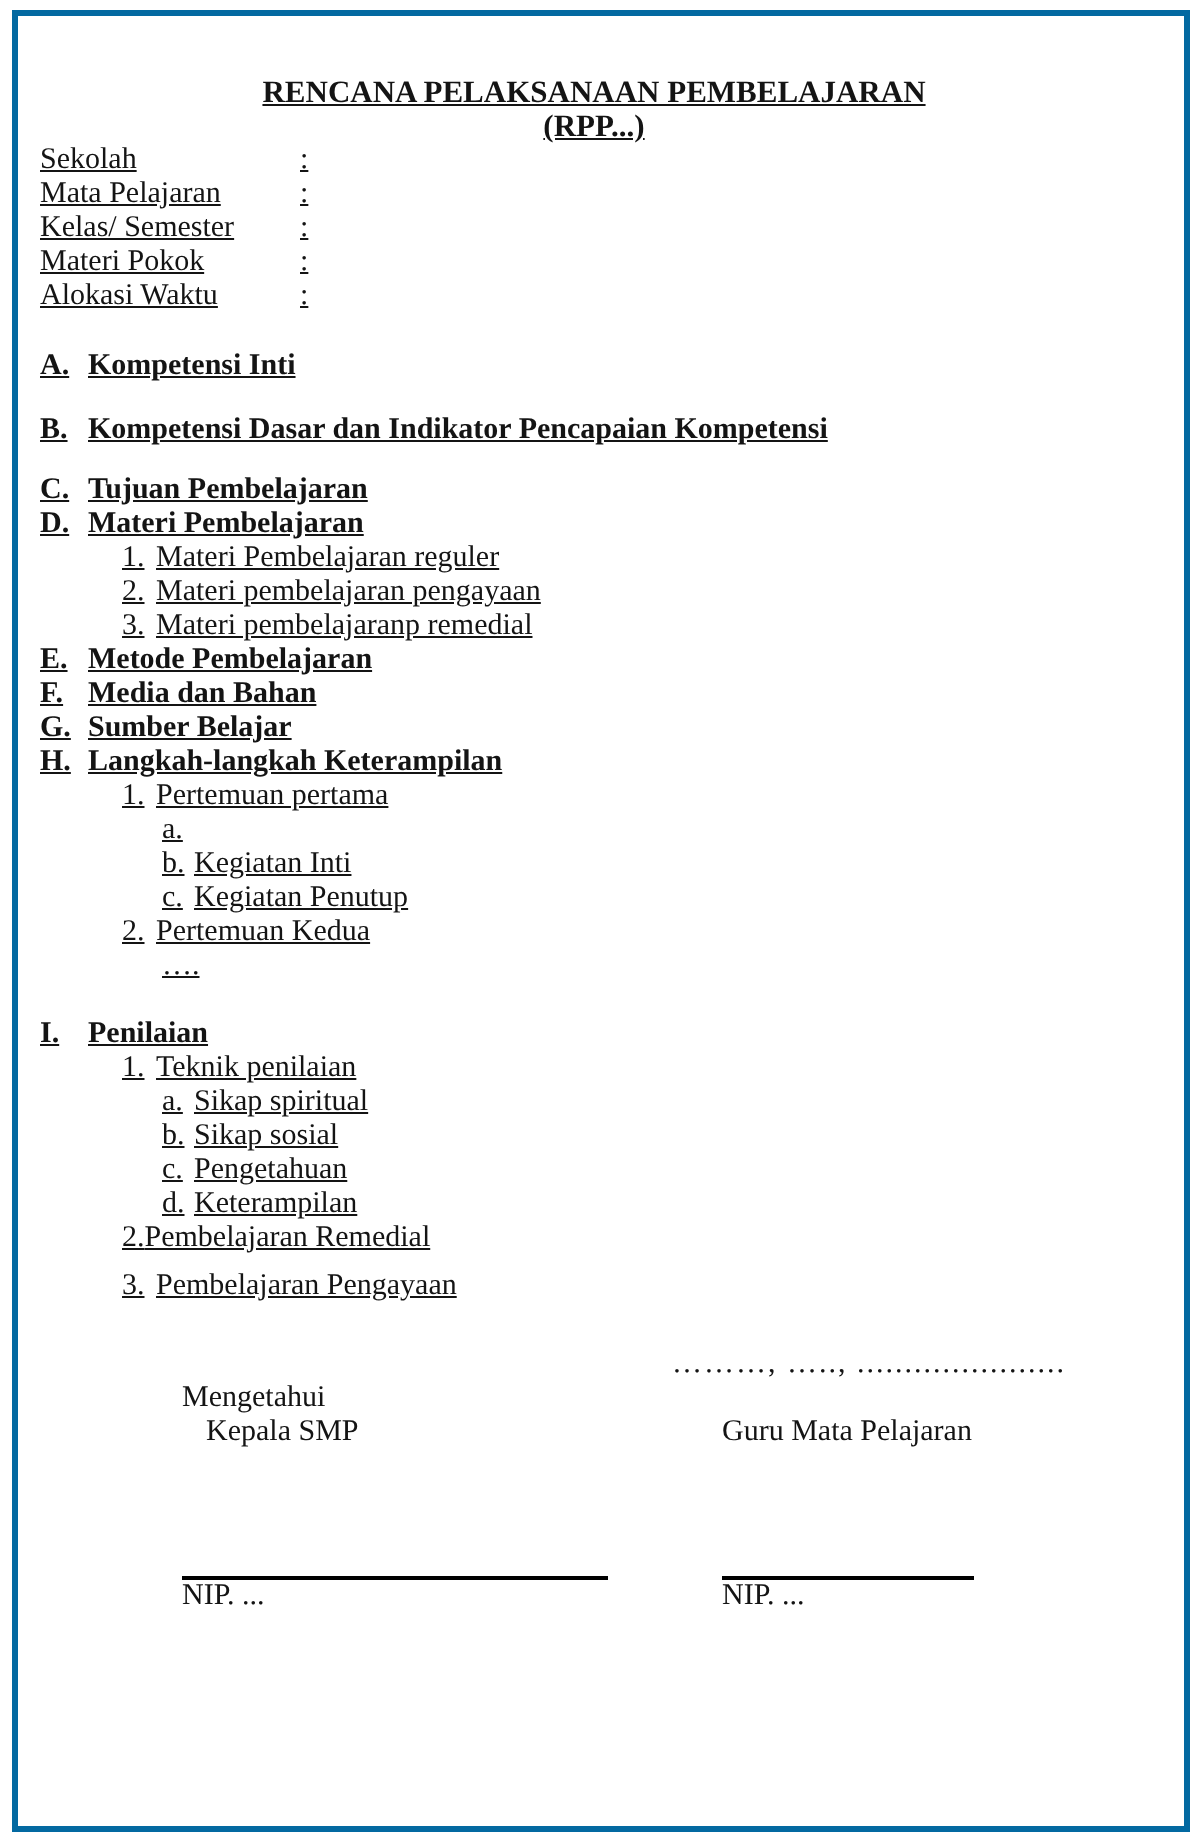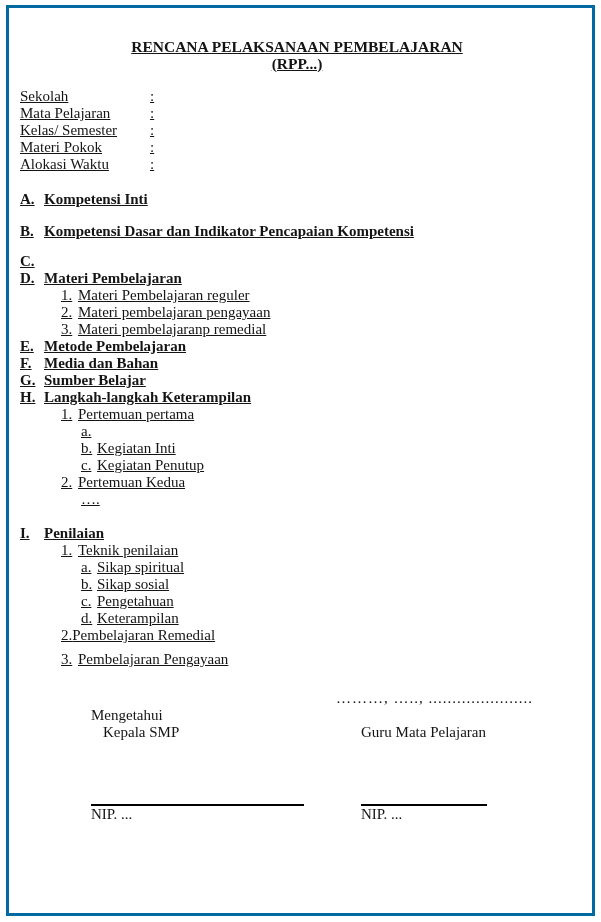--- a/index.html
+++ b/index.html
@@ -9,21 +9,21 @@
     position:absolute; left:6px; top:5px;
     width:589px; height:911px;
     border:3px solid #0369a1;
     background:#ffffff;
     padding:30px 18px 0 11px;
     overflow:hidden;
     font-size:15px;
     text-decoration:underline;
   }
   .title-block { text-align:center; font-weight:bold; font-size:15.5px; line-height:17px; }
-  .fields { margin-top:16px; }
+  .fields { }
   .field-row { display:flex; line-height:17px; }
   .field-label { width:130px; }
   .field-colon { width:10px; }
   .row { display:flex; line-height:17px; }
   .lvl1 .marker { width:24px; font-weight:bold; }
   .lvl1 .label  { font-weight:bold; }
   .lvl2 { padding-left:41px; }
   .lvl2 .marker { width:17px; }
   .lvl3 { padding-left:61px; }
   .lvl3 .marker { width:16px; }
@@ -83,20 +83,21 @@
     <span class="label">Kompetensi Inti</span>
   </div>
 
   <div class="row lvl1 mt-md">
     <span class="marker">B.</span>
     <span class="label">Kompetensi Dasar dan Indikator Pencapaian Kompetensi</span>
   </div>
 
   <div class="row lvl1 mt-sm">
     <span class="marker">C.</span>
+    <span class="label">Tujuan Pembelajaran</span>
   </div>
 
   <div class="row lvl1">
     <span class="marker">D.</span>
     <span class="label">Materi Pembelajaran</span>
   </div>
   <div class="row lvl2">
     <span class="marker">1.</span>
     <span class="label">Materi Pembelajaran reguler</span>
   </div>

